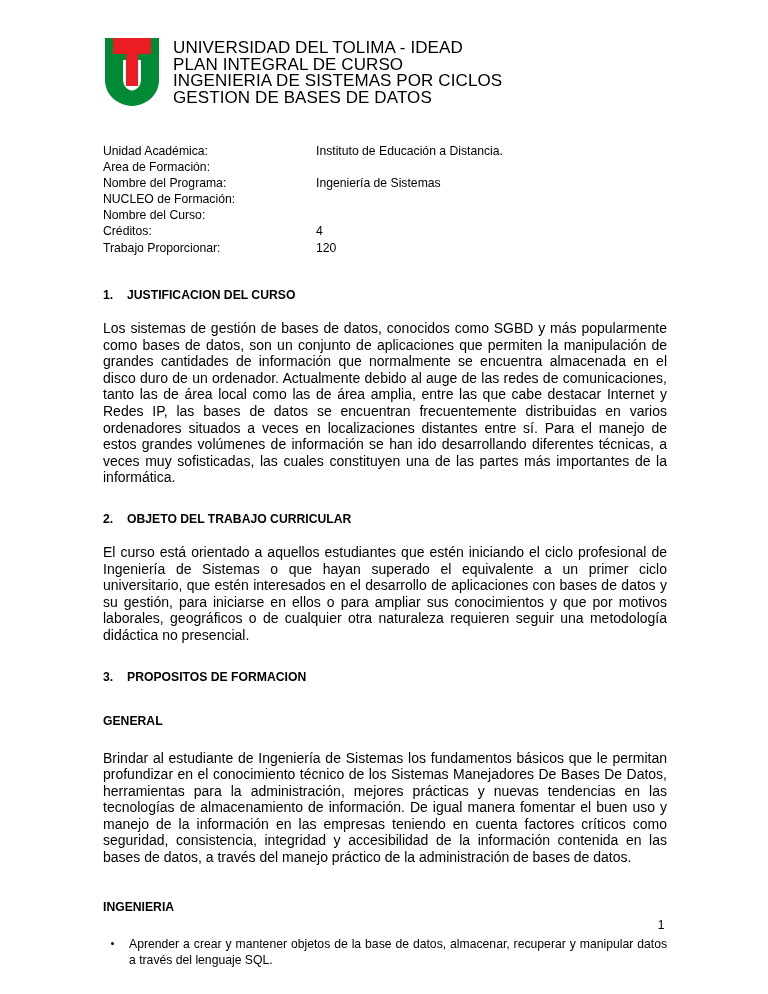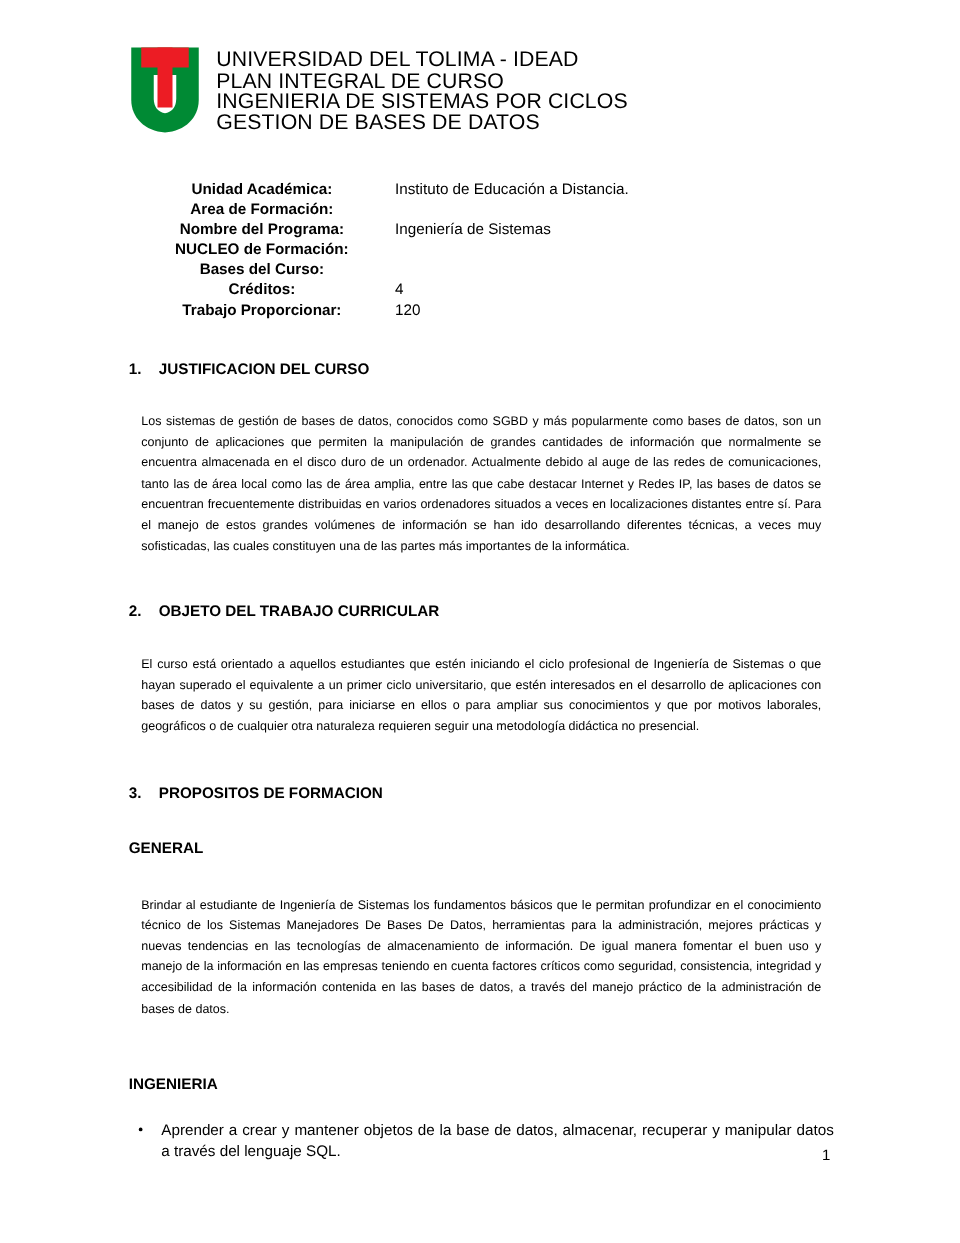--- a/index.html
+++ b/index.html
@@ -60,23 +60,22 @@
     width: 566px;
   }
   .meta-row {
     display: flex;
     line-height: 16.1px;
     font-size: 12.2px;
   }
   .meta-label {
     width: 213px;
     flex: 0 0 213px;
-    font-weight: bold;
+    font-weight: normal;
     white-space: nowrap;
-    text-align: center;
   }
   .meta-value {
     flex: 1 1 auto;
     white-space: nowrap;
   }
 
   
   .content {
     position: absolute;
     left: 103px;
@@ -92,25 +91,25 @@
   .sec-num {
     width: 24px;
     flex: 0 0 24px;
   }
   .sub-head {
     font-size: 12.2px;
     font-weight: bold;
     margin: 0;
   }
   p.body {
-    font-size: 10px;
+    font-size: 14px;
     line-height: 16.6px;
     text-align: justify;
     text-justify: inter-word;
-    margin: 10px;
+    margin: 0;
     hyphens: none;
   }
   .gap-18 { height: 18px; }
   .gap-22 { height: 22px; }
   .gap-26 { height: 26px; }
   .gap-30 { height: 30px; }
   .gap-34 { height: 34px; }
 
   
   ul.bullets {
@@ -187,21 +186,21 @@
     </div>
     <div class="meta-row">
       <div class="meta-label">Nombre del Programa:</div>
       <div class="meta-value">Ingeniería de Sistemas</div>
     </div>
     <div class="meta-row">
       <div class="meta-label">NUCLEO de Formación:</div>
       <div class="meta-value"></div>
     </div>
     <div class="meta-row">
-      <div class="meta-label">Bases del Curso:</div>
+      <div class="meta-label">Nombre del Curso:</div>
     </div>
     <div class="meta-row">
       <div class="meta-label">Créditos:</div>
       <div class="meta-value">4</div>
     </div>
     <div class="meta-row">
       <div class="meta-label">Trabajo Proporcionar:</div>
       <div class="meta-value">120</div>
     </div>
   </div>

